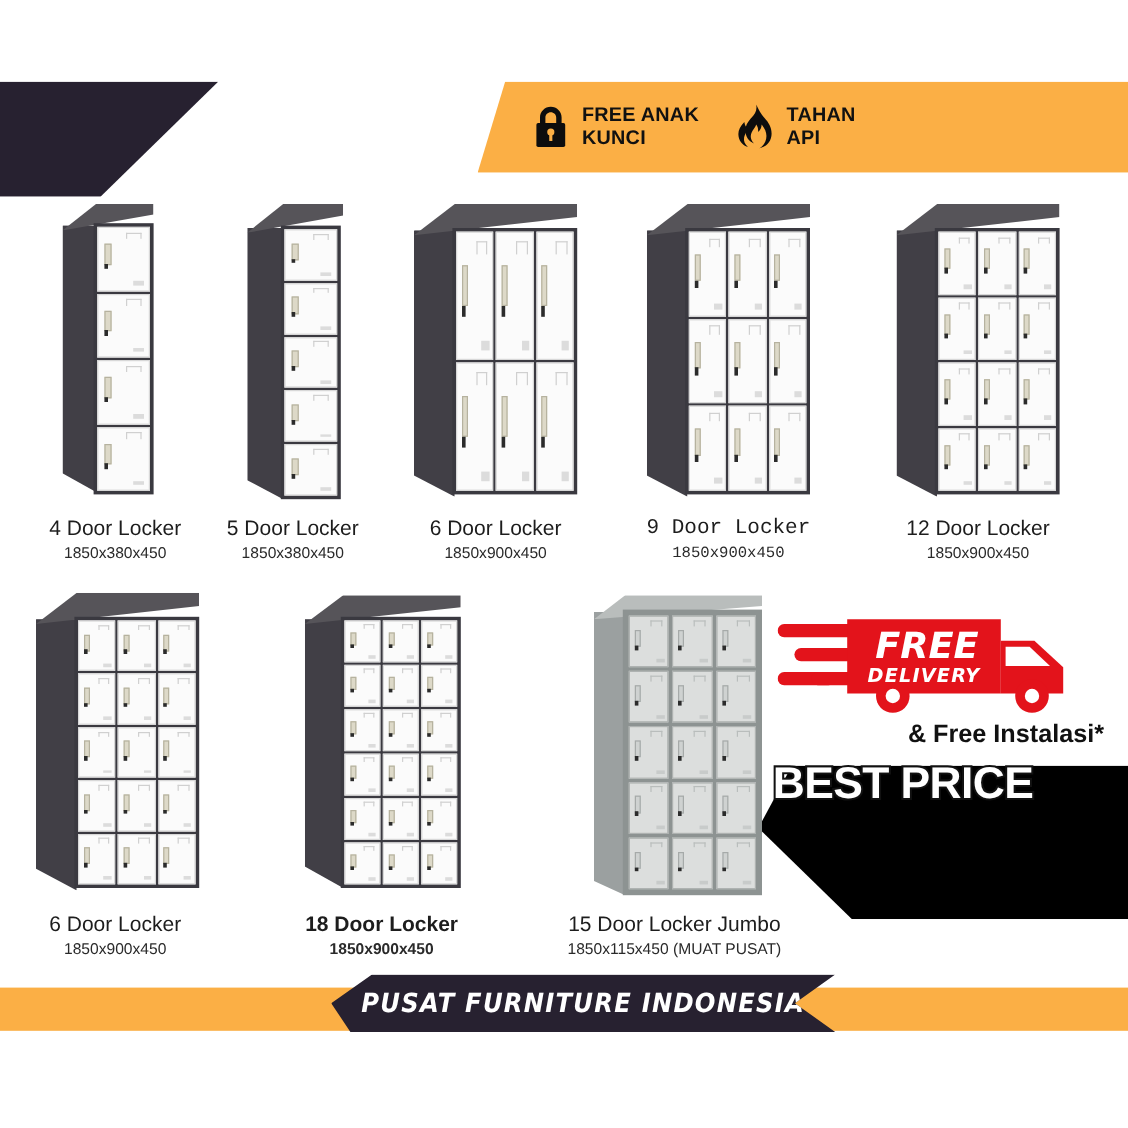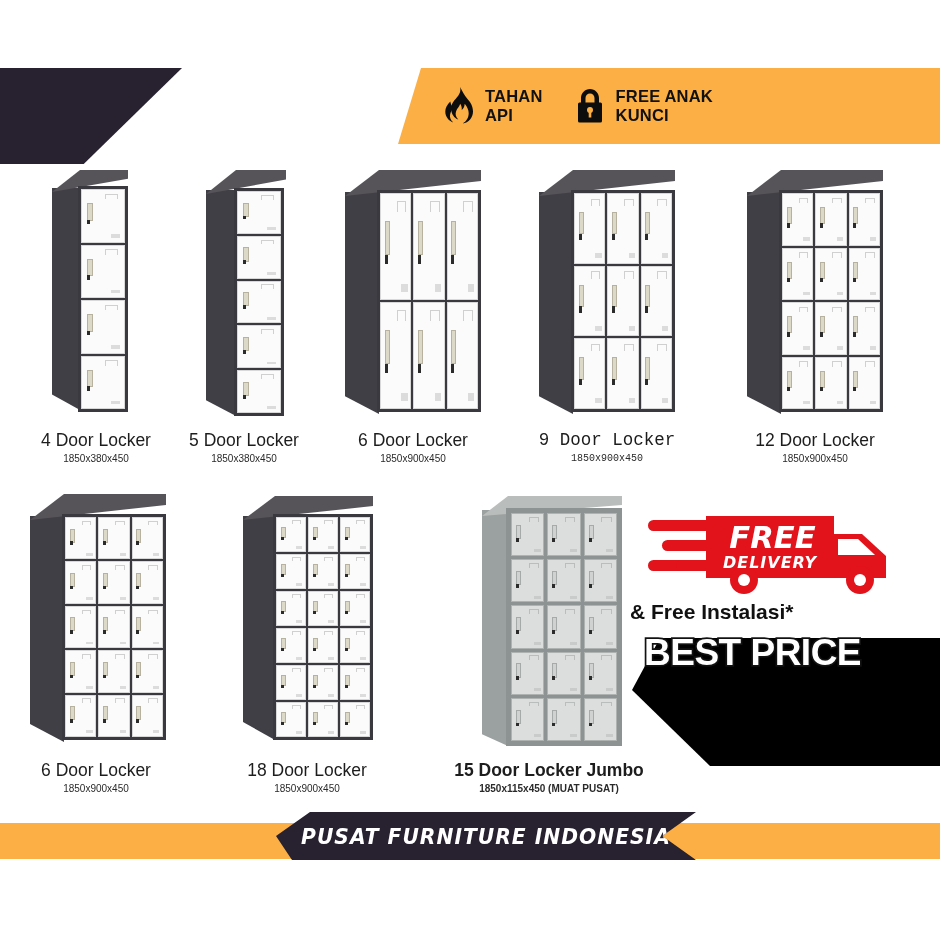--- a/index.html
+++ b/index.html
@@ -81,21 +81,21 @@
     text-align: center;
     width: 100%;
   }
   .caption-title {
     font-size: 17.5px;
     color: #1d1d1d;
     line-height: 1.15;
     white-space: nowrap;
   }
   .caption-dims {
-    font-size: 10px;
+    font-size: 13px;
     color: #2a2a2a;
     line-height: 1.2;
     margin-top: 3px;
     white-space: nowrap;
   }
 
   
   .locker {
     position: relative;
   }
@@ -191,21 +191,21 @@
     left: 18px;
     top: 8px;
     width: 272px;
     height: 92px;
   }
   .instalasi {
     position: absolute;
     left: 0;
     top: 102px;
     width: 290px;
-    text-align: left;
+    text-align: right;
     font-size: 21px;
     font-weight: bold;
     color: #111111;
   }
   .bestprice-banner {
     position: absolute;
     left: 2px;
     top: 140px;
     width: 308px;
     height: 128px;
@@ -269,45 +269,45 @@
   }
 </style>
 </head>
 <body>
 
 <div id="page">
 
   <div class="corner-wedge"></div>
 
   <div class="feature-banner">
-
-    <div class="feature">
-      <span class="feature-icon">
-        <svg width="30" height="38" viewBox="0 0 30 38">
-          <path fill="#0d0d0d" d="M16.2 0c.9 5.2-1.3 8.1-3.6 10.7-2.6 3-5.4 5.9-5.4 11.2 0 5.1 3.1 9 7.1 10.6-2.6-2.6-3.3-5.6-2.1-8.6 1-2.6 3.2-4.3 4-7.1 1.3 1.9 1.8 3.9 1.5 6.1 2-1.6 2.9-3.7 3-6.2 2.5 3 4 6.2 4 9.6 0 4.4-2.4 8.2-6 10.2 6-1 10.3-5.9 10.3-12.1 0-5.3-2.6-9.4-5.9-13C20.5 8.4 18.3 4.6 16.2 0z"></path>
-          <path fill="#0d0d0d" d="M6.3 14.6C3 18 1.3 21.1 1.3 24.6c0 5.2 3.3 9.4 8 10.9-2.6-2.4-3.8-5.1-3.2-8.1.5-2.6 2.3-4.6 2.8-7.2-1.4-1.6-2.3-3.4-2.6-5.6z"></path>
-        </svg>
-      </span>
-      <span class="feature-text">TAHAN
-API</span>
-    </div>
 
     <div class="feature">
       <span class="feature-icon">
         <svg width="30" height="38" viewBox="0 0 30 38">
           <path fill="#0d0d0d" d="M15 2c-5 0-9 4-9 9v5h4.5v-5c0-2.5 2-4.5 4.5-4.5s4.5 2 4.5 4.5v5H24v-5c0-5-4-9-9-9z"></path>
           <rect x="3" y="15.5" width="24" height="20" rx="1.5" fill="#0d0d0d"></rect>
           <circle cx="15" cy="23" r="3" fill="#fbaf45"></circle>
           <rect x="13.7" y="24.5" width="2.6" height="6" fill="#fbaf45"></rect>
         </svg>
       </span>
       <span class="feature-text">FREE ANAK
 KUNCI</span>
     </div>
 
+    <div class="feature">
+      <span class="feature-icon">
+        <svg width="30" height="38" viewBox="0 0 30 38">
+          <path fill="#0d0d0d" d="M16.2 0c.9 5.2-1.3 8.1-3.6 10.7-2.6 3-5.4 5.9-5.4 11.2 0 5.1 3.1 9 7.1 10.6-2.6-2.6-3.3-5.6-2.1-8.6 1-2.6 3.2-4.3 4-7.1 1.3 1.9 1.8 3.9 1.5 6.1 2-1.6 2.9-3.7 3-6.2 2.5 3 4 6.2 4 9.6 0 4.4-2.4 8.2-6 10.2 6-1 10.3-5.9 10.3-12.1 0-5.3-2.6-9.4-5.9-13C20.5 8.4 18.3 4.6 16.2 0z"></path>
+          <path fill="#0d0d0d" d="M6.3 14.6C3 18 1.3 21.1 1.3 24.6c0 5.2 3.3 9.4 8 10.9-2.6-2.4-3.8-5.1-3.2-8.1.5-2.6 2.3-4.6 2.8-7.2-1.4-1.6-2.3-3.4-2.6-5.6z"></path>
+        </svg>
+      </span>
+      <span class="feature-text">TAHAN
+API</span>
+    </div>
+
   </div>
 
   <div class="product" style="left:10px; top:168px; width:172px;">
     <div class="product-figure" style="height:262px;">
       <div class="locker" style="position:absolute; left:42px; top:2px; width:76px; height:258px;">
         <div class="side" style="left:0; top:18px; width:28px; height:222px; clip-path:polygon(0 0,100% -7%,100% 100%,0 93%);"></div>
         <div class="top" style="left:0; top:0; width:76px; height:22px; clip-path:polygon(28px 0,100% 0,100% 40%,0 100%);"></div>
         <div class="front" style="left:26px; top:16px; width:50px; height:226px; grid-template-columns:repeat(1,1fr); grid-template-rows:repeat(4,1fr);">
           <div class="door">
               <span class="vent"></span>
@@ -692,21 +692,21 @@
             </div>
         </div>
       </div>
     </div>
     <div class="caption">
       <div class="caption-title">6 Door Locker</div>
       <div class="caption-dims">1850x900x450</div>
     </div>
   </div>
 
-  <div class="product" style="left:221px; top:492px; width:172px;">
+  <div class="product" style="left:232px; top:492px; width:172px;font-weight:bold;">
     <div class="product-figure" style="height:268px;">
       <div class="locker" style="position:absolute; left:22px; top:4px; width:130px; height:258px;">
         <div class="side" style="left:0; top:20px; width:32px; height:224px; clip-path:polygon(0 0,100% -8%,100% 100%,0 92%);"></div>
         <div class="top" style="left:0; top:0; width:130px; height:24px; clip-path:polygon(32px 0,100% 0,100% 42%,0 100%);"></div>
         <div class="front" style="left:30px; top:18px; width:100px; height:226px; grid-template-columns:repeat(3,1fr); grid-template-rows:repeat(6,1fr);">
           <div class="door">
               <span class="vent"></span>
               <span class="handle"></span>
               <span class="lock"></span>
               <span class="label"></span>
@@ -815,21 +815,21 @@
             </div>
         </div>
       </div>
     </div>
     <div class="caption">
       <div class="caption-title">18 Door Locker</div>
       <div class="caption-dims">1850x900x450</div>
     </div>
   </div>
 
-  <div class="product" style="left:430px; top:492px; width:238px;font-weight:bold;">
+  <div class="product" style="left:443px; top:492px; width:238px;">
     <div class="product-figure" style="height:268px;">
       <div class="locker jumbo" style="position:absolute; left:52px; top:4px; width:140px; height:258px;">
         <div class="side" style="left:0; top:14px; width:26px; height:236px; clip-path:polygon(0 0,100% -5%,100% 100%,0 95%);"></div>
         <div class="top" style="left:0; top:0; width:140px; height:20px; clip-path:polygon(26px 0,100% 0,100% 45%,0 100%);"></div>
         <div class="front" style="left:24px; top:12px; width:116px; height:238px; grid-template-columns:repeat(3,1fr); grid-template-rows:repeat(5,1fr); gap:3px; padding:5px;">
           <div class="door">
               <span class="vent"></span>
               <span class="handle"></span>
               <span class="lock"></span>
               <span class="label"></span>

